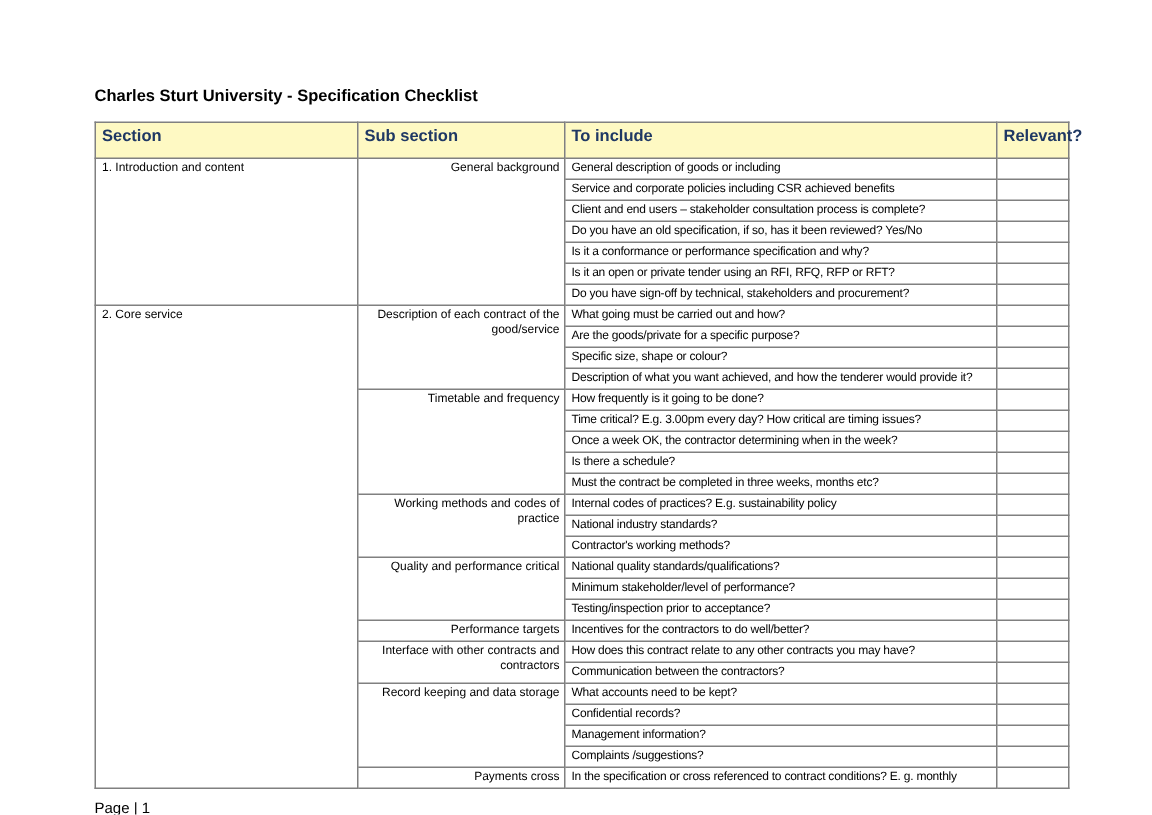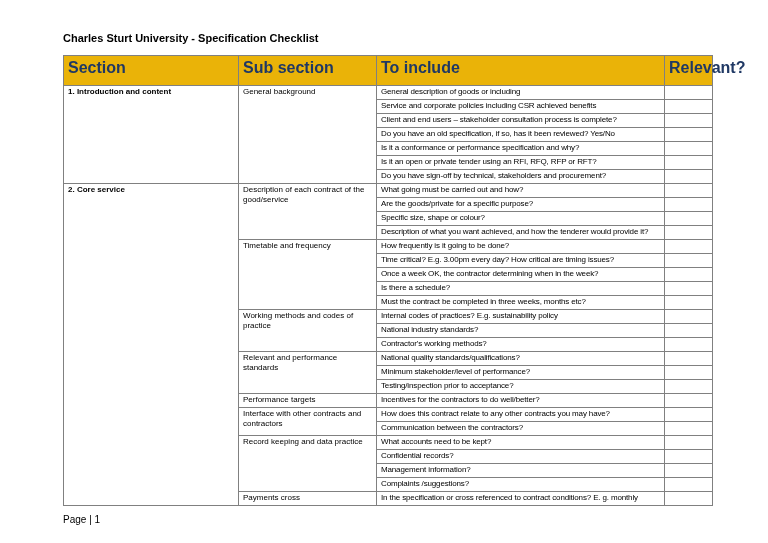--- a/index.html
+++ b/index.html
@@ -5,60 +5,61 @@
   * { margin: 0; padding: 0; box-sizing: border-box; }
   html, body { background: #ffffff; }
   body {
     width: 768px; height: 543px;
     font-family: "Liberation Sans", sans-serif;
     color: #000000;
     overflow: hidden;
   }
   .page {
     width: 768px; height: 386px;
-    padding: 32px 56px 0 63px;
+    padding: 58px 56px 0 63px;
   }
   .title {
     font-size: 11px;
     font-weight: bold;
     margin-bottom: 11px;
   }
   table.spec-table {
     border-collapse: collapse;
     table-layout: fixed;
     width: 649px;
   }
   .col-section  { width: 175px; }
   .col-sub      { width: 138px; }
   .col-include  { width: 288px; }
   .col-relevant { width: 48px; }
   table.spec-table th {
-    background: #eab308;
+    background: #fef9c3;
     color: #1F3864;
-    font-size: 16px;
+    font-size: 11px;
     font-weight: bold;
     text-align: left;
     vertical-align: top;
     border: 1px solid #808080;
     padding: 3px 4px 8px 4px;
   }
   table.spec-table td {
     border: 1px solid #808080;
     vertical-align: top;
     font-size: 8px;
     line-height: 1.25;
     padding: 1px 3px 2px 4px;
   }
   td.section-cell {
-    font-weight: bold;
+    font-weight: normal;
     font-size: 8.5px;
     margin-left: 44px;
   }
   td.sub-cell {
     font-size: 8px;
+    text-align: right;
   }
   td.item-cell {
     white-space: nowrap;
     overflow: hidden;
     letter-spacing: -0.15px;
   }
   td.relevant-cell { padding: 0; }
   .footer {
     width: 649px;
     display: flex;
@@ -167,21 +168,21 @@
         </tr>
         <tr>
           <td class="item-cell">National industry standards?</td>
           <td class="relevant-cell"></td>
         </tr>
         <tr>
           <td class="item-cell">Contractor's working methods?</td>
           <td class="relevant-cell"></td>
         </tr>
         <tr>
-          <td class="sub-cell" rowspan="3">Relevant and performance standards</td>
+          <td class="sub-cell" rowspan="3">Quality and performance critical</td>
           <td class="item-cell">National quality standards/qualifications?</td>
           <td class="relevant-cell"></td>
         </tr>
         <tr>
           <td class="item-cell">Minimum stakeholder/level of performance?</td>
           <td class="relevant-cell"></td>
         </tr>
         <tr>
           <td class="item-cell">Testing/inspection prior to acceptance?</td>
           <td class="relevant-cell"></td>
@@ -194,21 +195,21 @@
         <tr>
           <td class="sub-cell" rowspan="2">Interface with other contracts and contractors</td>
           <td class="item-cell">How does this contract relate to any other contracts you may have?</td>
           <td class="relevant-cell"></td>
         </tr>
         <tr>
           <td class="item-cell">Communication between the contractors?</td>
           <td class="relevant-cell"></td>
         </tr>
         <tr>
-          <td class="sub-cell" rowspan="4">Record keeping and data practice</td>
+          <td class="sub-cell" rowspan="4">Record keeping and data storage</td>
           <td class="item-cell">What accounts need to be kept?</td>
           <td class="relevant-cell"></td>
         </tr>
         <tr>
           <td class="item-cell">Confidential records?</td>
           <td class="relevant-cell"></td>
         </tr>
         <tr>
           <td class="item-cell">Management information?</td>
           <td class="relevant-cell"></td>

